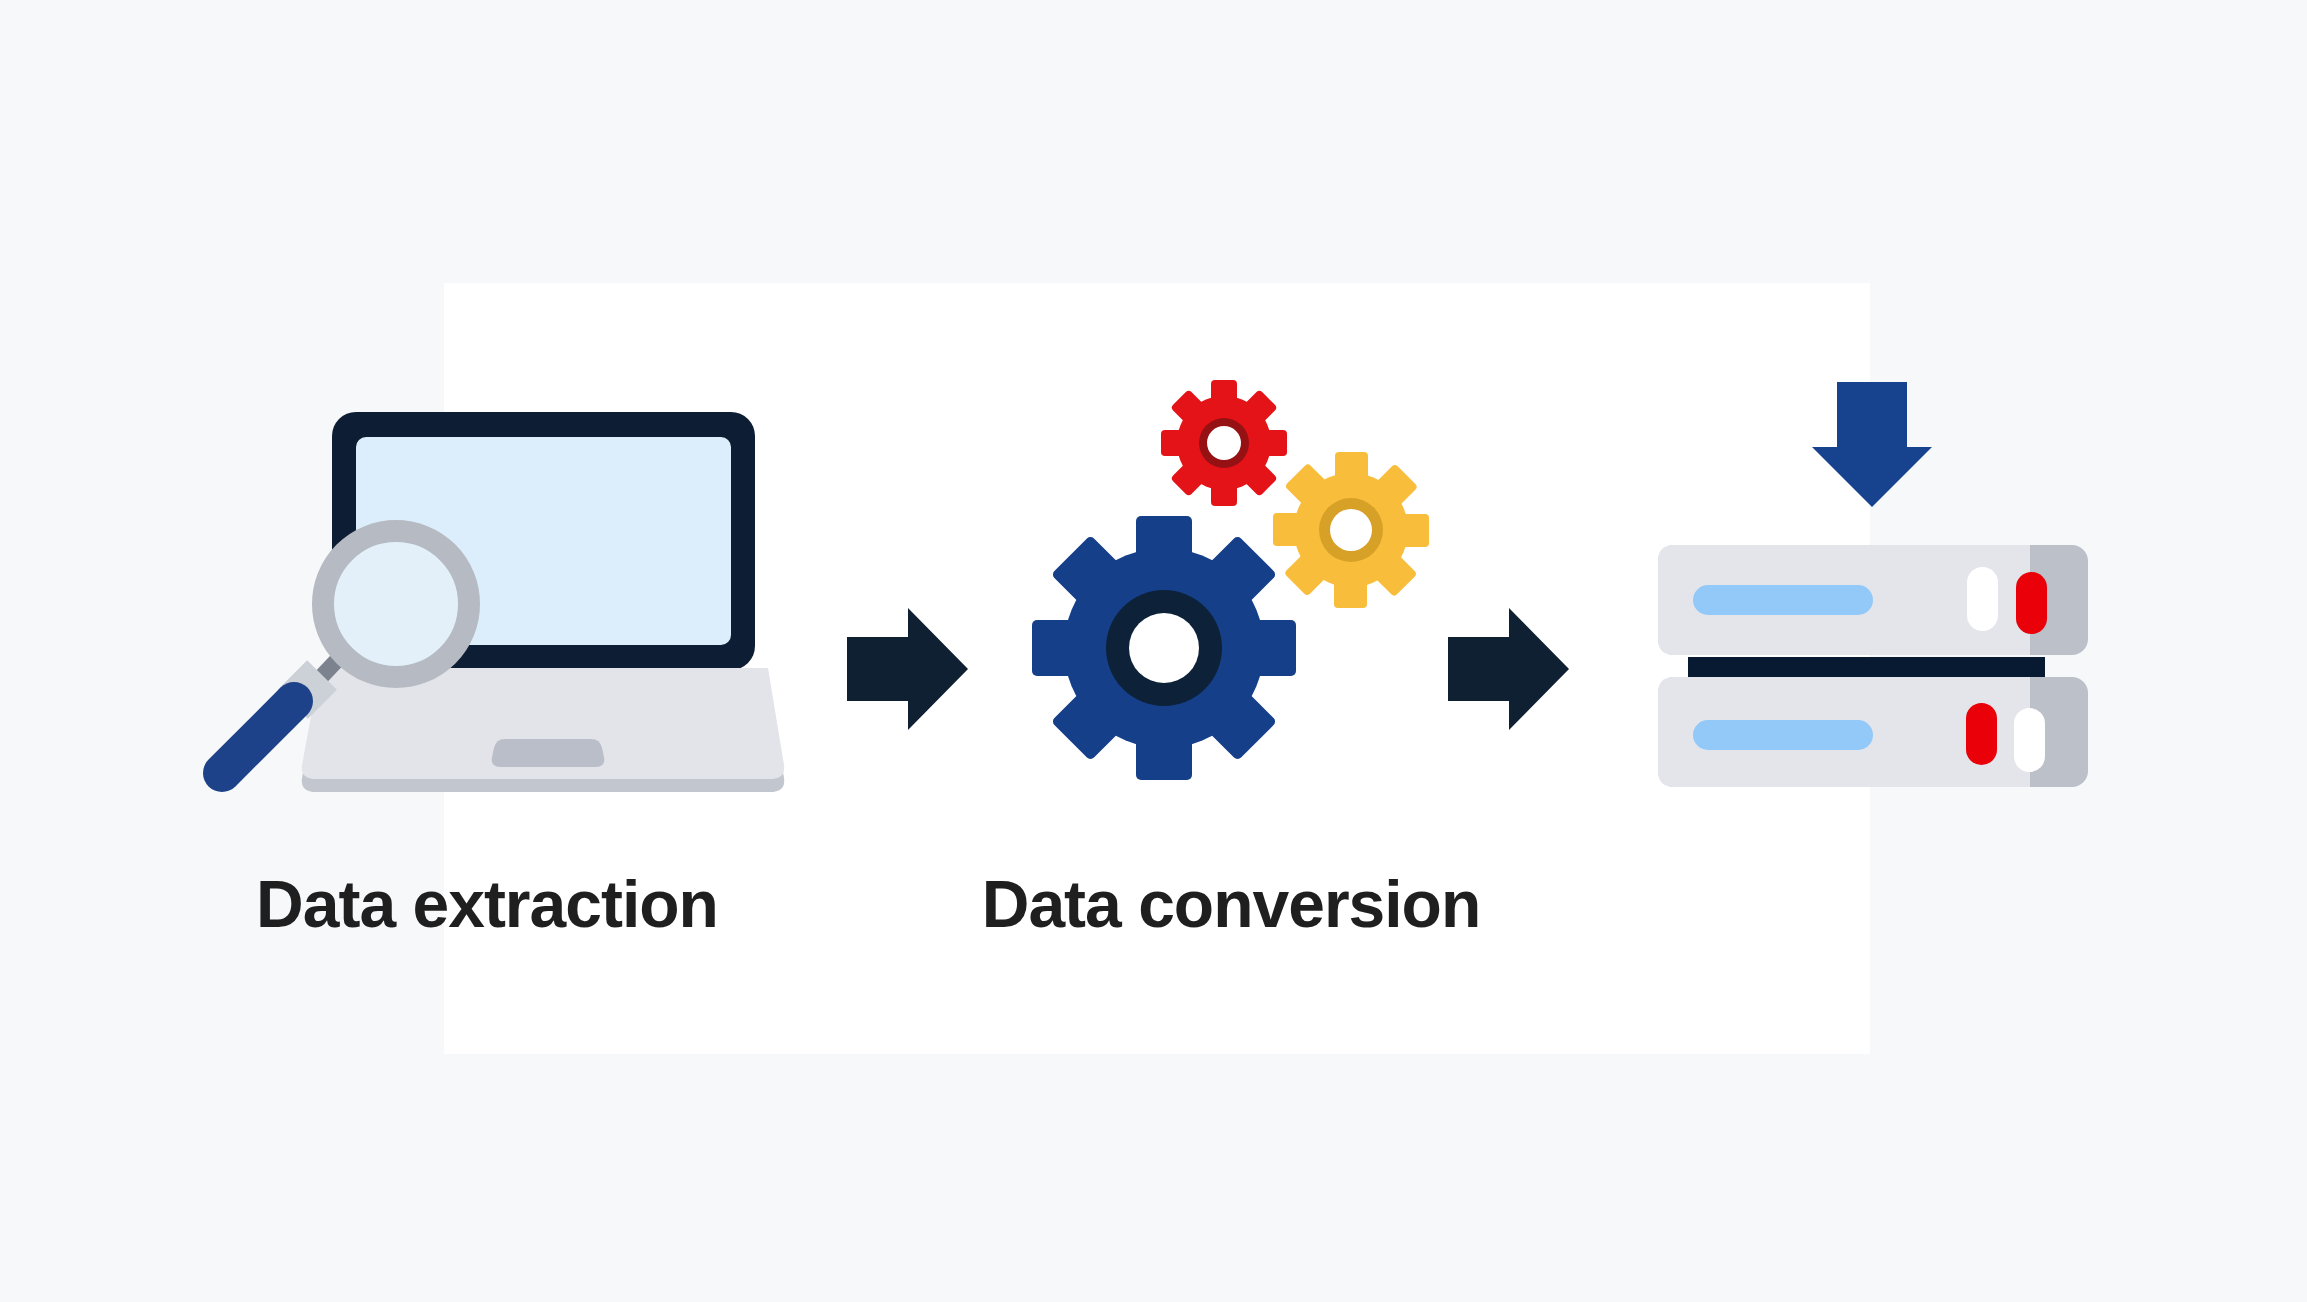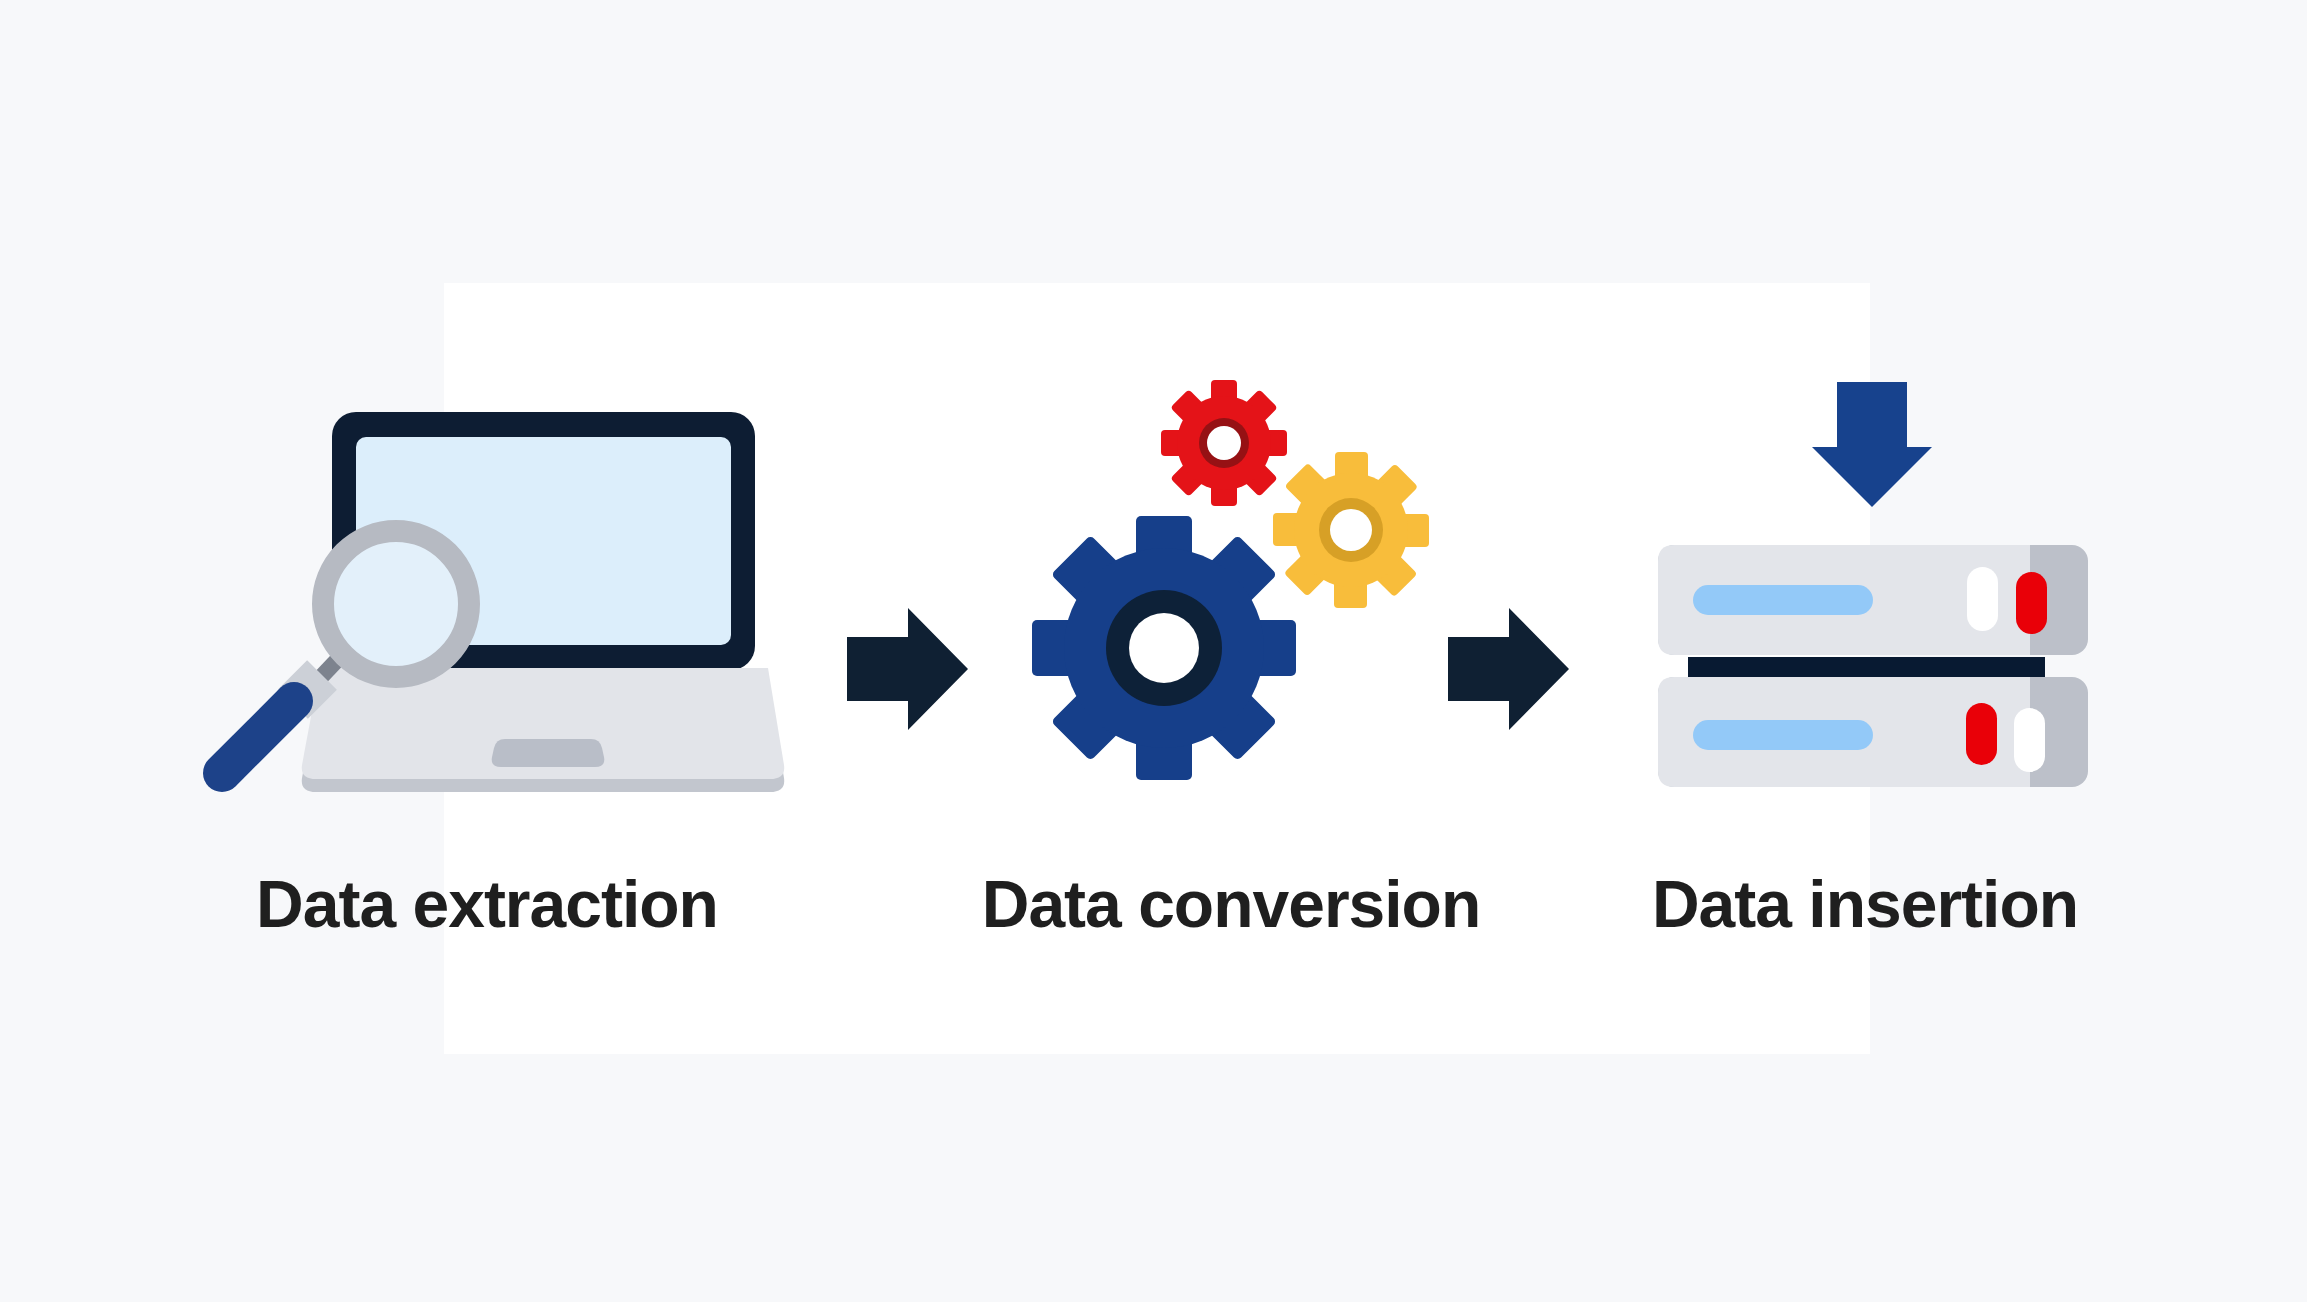--- a/index.html
+++ b/index.html
@@ -139,15 +139,14 @@
       <rect x="8" y="305" width="430" height="110" rx="16" fill="#bcc0c9"></rect>
       <path d="M24,305 H380 V415 H24 Q8,415 8,399 V321 Q8,305 24,305 Z" fill="#e3e5ea"></path>
       <rect x="43" y="348" width="180" height="30" rx="15" fill="#93c9f8"></rect>
       <rect x="316" y="331" width="31" height="62" rx="15.5" fill="#e90008"></rect>
       <rect x="364" y="336" width="31" height="64" rx="15.5" fill="#ffffff"></rect>
     </g>
   </svg>
 
   <div class="stage-label label-1">Data extraction</div>
   <div class="stage-label label-2">Data conversion</div>
-  <div class="stage-label label-3">Data insertion</div>
 
 </div>
 
 </body></html>

